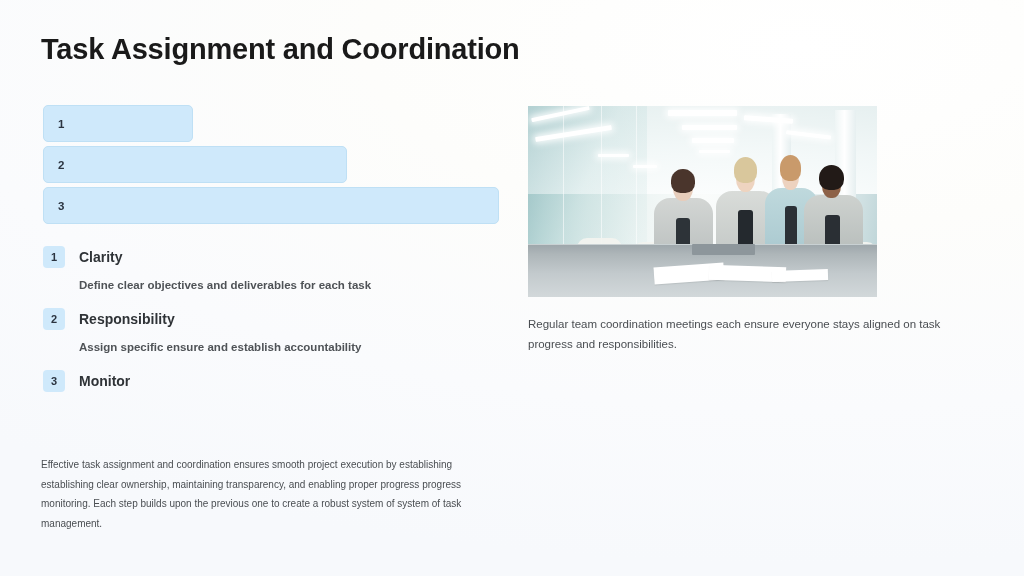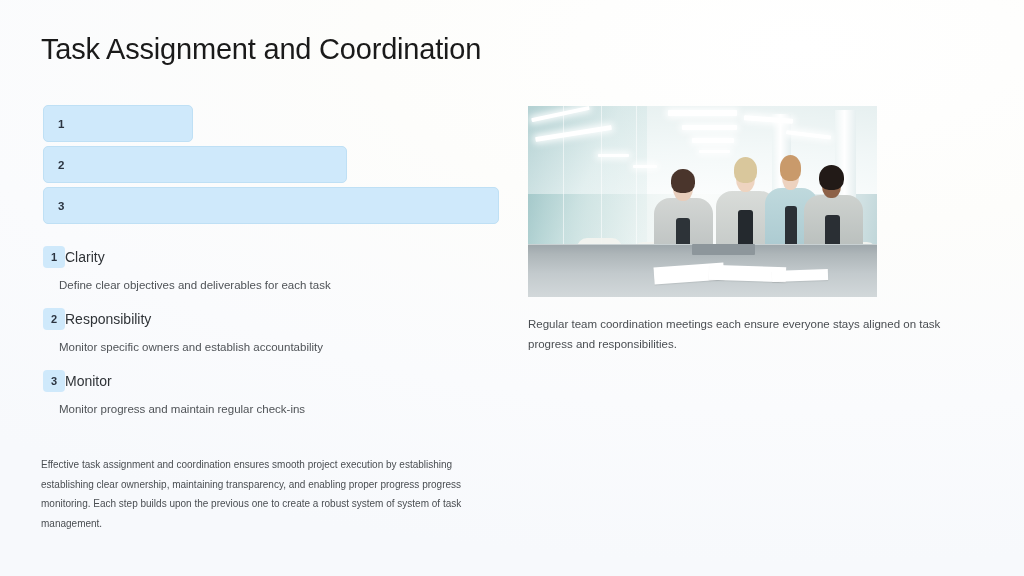--- a/index.html
+++ b/index.html
@@ -23,21 +23,21 @@
       linear-gradient(140deg, #fbfbf9 0%, #fdfdfd 45%, #f6f9fd 100%);
     box-sizing: border-box;
   }
 
   
   .slide-title {
     position: absolute;
     left: 41px;
     top: 33px;
     font-size: 29px;
-    font-weight: normal;
+    font-weight: bold;
     color: #1a1a1a;
     letter-spacing: -0.2px;
     white-space: nowrap;
   }
 
   
   .bars {
     position: absolute;
     left: 43px;
     top: 105px;
@@ -90,30 +90,32 @@
     border-radius: 4px;
     display: flex;
     align-items: center;
     justify-content: center;
     font-size: 11px;
     font-weight: bold;
     color: #2b3440;
     flex: 0 0 auto;
   }
   .step-title {
+    margin-left: 14px;
     font-size: 14px;
-    font-weight: normal;
+    font-weight: bold;
     color: #2f3337;
   }
   .step-desc {
     margin-top: 9px;
-    margin-left: 16px;
+    margin-left: 36px;
     font-size: 11.5px;
     color: #4f5357;
     line-height: 1.4;
+    font-weight: bold;
   }
 
   
   .summary {
     position: absolute;
     left: 41px;
     top: 455px;
     width: 462px;
     font-size: 10px;
     line-height: 19.5px;
@@ -271,29 +273,28 @@
         <div class="step-title">Clarity</div>
       </div>
       <div class="step-desc">Define clear objectives and deliverables for each task</div>
     </div>
 
     <div class="step" style="margin-top:15px;">
       <div class="step-head">
         <div class="step-badge">2</div>
         <div class="step-title">Responsibility</div>
       </div>
-      <div class="step-desc">Monitor specific owners and establish accountability</div>
+      <div class="step-desc">Assign specific ensure and establish accountability</div>
     </div>
 
     <div class="step" style="margin-top:15px;">
       <div class="step-head">
         <div class="step-badge">3</div>
         <div class="step-title">Monitor</div>
       </div>
-      <div class="step-desc">Monitor progress and maintain regular check-ins</div>
     </div>
 
   </div>
 
   <div class="summary">Effective task assignment and coordination ensures smooth project execution by establishing establishing clear ownership, maintaining transparency, and enabling proper progress progress monitoring. Each step builds upon the previous one to create a robust system of system of task management.</div>
 
   <div class="photo-wrap">
     <div class="photo">
       <div class="ph-bg"></div>
       <div class="ph-ceiling"></div>

